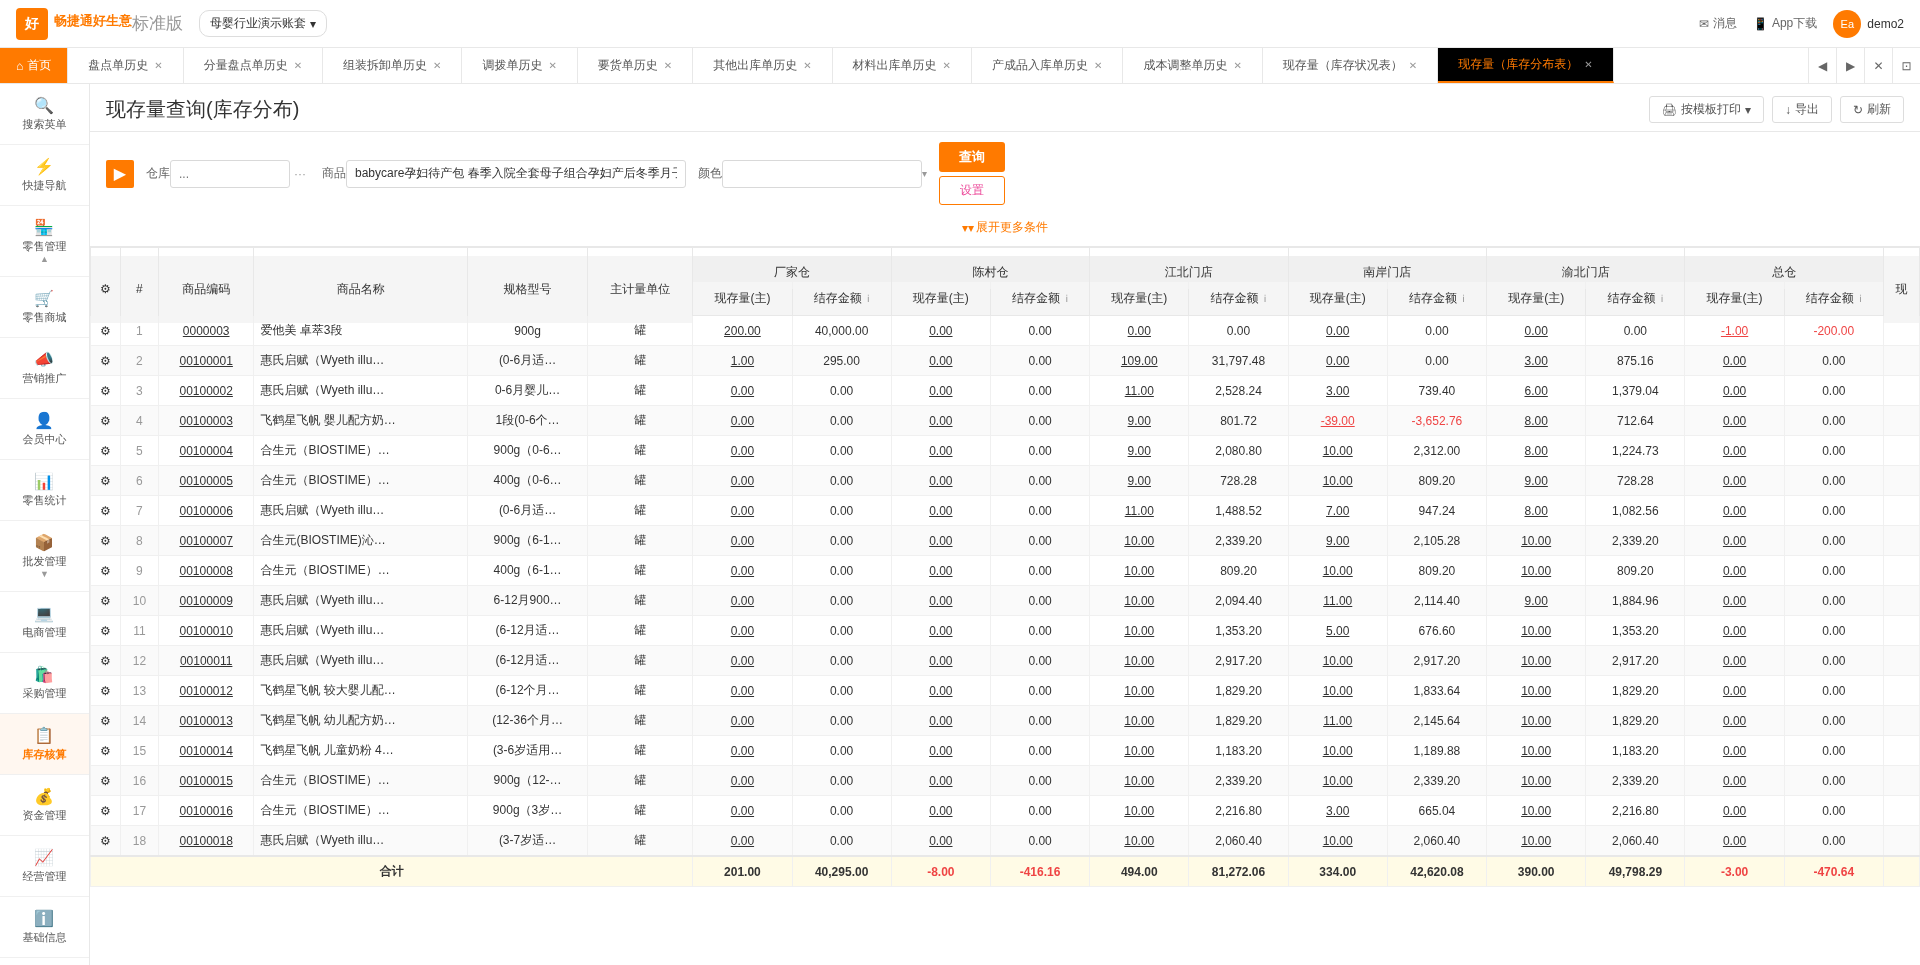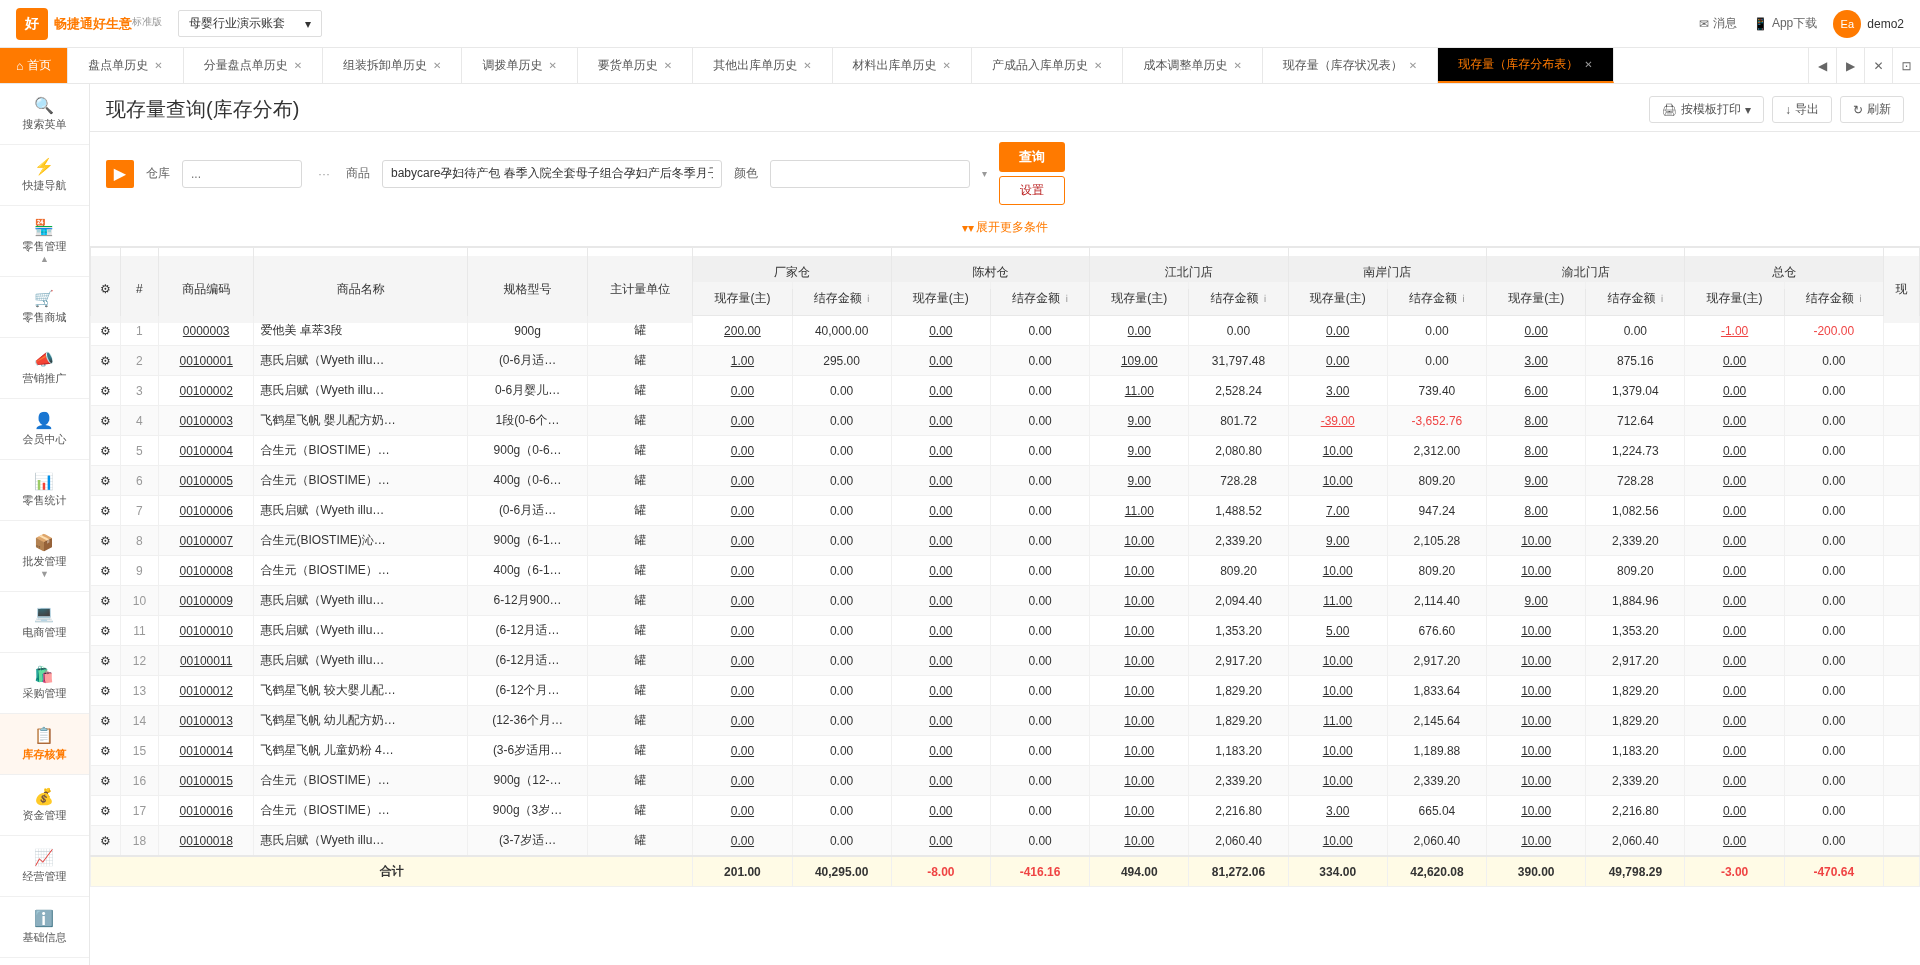--- a/index.html
+++ b/index.html
@@ -37,29 +37,29 @@
     .content-area { flex: 1; display: flex; flex-direction: column; overflow: hidden; }
     
     
     .page-header { background: #fff; padding: 12px 16px 8px; border-bottom: 1px solid #e8e8e8; display: flex; align-items: center; justify-content: space-between; }
     .page-title { font-size: 20px; font-weight: normal; color: #333; }
     .page-actions { display: flex; gap: 8px; }
     .btn-action { display: flex; align-items: center; gap: 4px; padding: 4px 12px; border: 1px solid #ddd; background: #fff; border-radius: 3px; cursor: pointer; font-size: 12px; color: #555; }
     
     
     .search-bar { background: #fff; padding: 10px 16px; border-bottom: 1px solid #e8e8e8; display: flex; align-items: center; gap: 12px; flex-wrap: wrap; }
-    .search-field { display: flex; align-items: center; gap: 12px; }
+    .search-field { display: flex; align-items: center; gap: 0; }
     .search-label { color: #666; white-space: nowrap; }
     .search-input { height: 28px; border: 1px solid #d9d9d9; border-radius: 3px; padding: 0 8px; font-size: 12px; color: #333; }
     .search-input-long { width: 340px; }
     .search-input-medium { width: 120px; }
     .search-input-color { width: 200px; }
     .expand-conditions { color: #ff7a00; cursor: pointer; font-size: 12px; display: flex; align-items: center; gap: 2px; margin: 0 auto; }
     .btn-search { background: #ff7a00; color: #fff; border: none; padding: 6px 20px; border-radius: 3px; cursor: pointer; font-size: 13px; font-weight: bold; }
-    .btn-settings { background: #fff; color: #b91c1c; border: 1px solid #ff7a00; padding: 5px 16px; border-radius: 3px; cursor: pointer; font-size: 12px; }
+    .btn-settings { background: #fff; color: #ec4899; border: 1px solid #ff7a00; padding: 5px 16px; border-radius: 3px; cursor: pointer; font-size: 12px; }
     .search-actions { display: flex; flex-direction: column; gap: 4px; border-radius: 23px; }
     .expand-indicator { width: 28px; height: 28px; background: #ff7a00; display: flex; align-items: center; justify-content: center; cursor: pointer; border-radius: 2px; color: #fff; font-size: 16px; }
     .ellipsis-btn { color: #999; cursor: pointer; padding: 0 4px; }
     
     
     .table-area { flex: 1; overflow: auto; background: #fff; }
     table { width: 100%; border-collapse: collapse; font-size: 12px; }
     thead th { background: #f5f5f5; padding: 8px 6px; text-align: center; border: 1px solid #e8e8e8; white-space: nowrap; font-weight: 500; color: #333; position: sticky; top: 8px; z-index: 2; }
     thead th.group-header { background: #f0f0f0; }
     tbody td { padding: 6px 6px; text-align: center; border: 1px solid #f0f0f0; white-space: nowrap; }
@@ -80,24 +80,24 @@
   </style>
 </head>
 <body>
 
 <div class="top-bar">
   <div class="top-bar-left">
     <div class="logo-area">
       <div class="logo-icon">好</div>
       <div style="display:flex;">
         <span style="font-size:13px;font-weight:bold;color:#ff7a00;">畅捷通好生意</span>
-        <span style="font-size:10px;color:#999;">标准版</span>
+        <span style="font-size:17px;color:#999;">标准版</span>
       </div>
     </div>
-    <div style="margin-left:8px;padding:4px 10px;border:1px solid #ddd;border-radius:2px;display:flex;align-items:center;gap:20px;cursor:pointer;">
+    <div style="margin-left:8px;padding:4px 10px;border:1px solid #ddd;border-radius:10px;display:flex;align-items:center;gap:4px;cursor:pointer;">
       <span>母婴行业演示账套</span>
       <span>▾</span>
     </div>
   </div>
   <div class="top-bar-right">
     <div class="icon-btn">
       <span>✉</span>
       <span>消息</span>
     </div>
     <div class="icon-btn">

